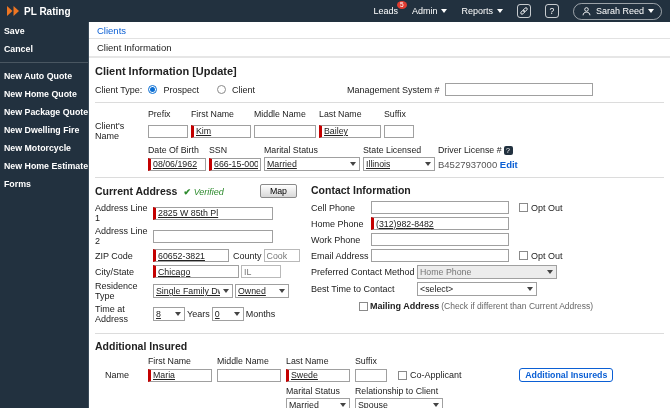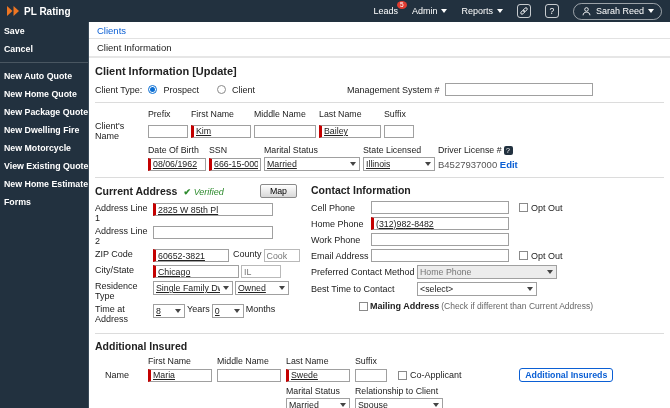--- a/index.html
+++ b/index.html
@@ -32,21 +32,21 @@
   .dis{color:#777;border-color:#b9b9b9;}
   .sel{height:14px;border:1px solid #a0a0a0;background:#fff;display:inline-flex;align-items:center;justify-content:space-between;padding:0 3px 0 2px;font-size:8.8px;box-sizing:border-box;cursor:pointer;gap:3px;}
   .sel.gray{background:#ececec;color:#777;}
   .sel-t{white-space:nowrap;overflow:hidden;}
   .car{width:0;height:0;border-left:3px solid transparent;border-right:3px solid transparent;border-top:4px solid #444;flex:0 0 auto;}
   .radio{display:inline-block;width:9px;height:9px;border:1px solid #8a8a8a;border-radius:50%;background:#fff;position:relative;box-sizing:border-box;cursor:pointer;}
   .radio.on{border-color:#0b6fd4;}
   .radio.on::after{content:"";position:absolute;left:1px;top:1px;right:1px;bottom:1px;background:#0b6fd4;border-radius:50%;}
   .cb{display:inline-block;width:9px;height:9px;border:1px solid #8a8a8a;background:#fff;box-sizing:border-box;cursor:pointer;flex:0 0 auto;}
   .row{display:flex;align-items:center;gap:6px;}
-  .frow{display:flex;margin-bottom:3px;gap:2px;}
+  .frow{display:flex;align-items:center;margin-bottom:3px;gap:2px;}
   .sec-title{font-size:10.5px;font-weight:bold;}
   .verified{color:#2e8b2e;font-style:italic;font-size:9px;}
   .vcheck{color:#2e8b2e;font-weight:bold;font-style:normal;font-size:9px;}
   .btn{font-size:8.8px;padding:1px 9px;border:1px solid #8a8a8a;border-radius:2px;background:linear-gradient(#ffffff,#d8d8d8);cursor:pointer;font-family:inherit;}
   .btn-blue{font-size:8.8px;font-weight:bold;color:#0b5fd4;border:1px solid #0b5fd4;border-radius:3px;background:#fff;padding:1px 5px;cursor:pointer;font-family:inherit;}
   .link{color:#0b5fd4;cursor:pointer;text-decoration:none;}
   .qbadge{display:inline-flex;align-items:center;justify-content:center;width:9px;height:9px;background:#22313f;color:#fff;font-size:7px;border-radius:2px;margin-left:2px;cursor:pointer;}
   .grid-name{display:grid;grid-template-columns:50px 40px 60px 62px 62px 30px;column-gap:3px;row-gap:2px;align-items:center;margin-bottom:4px;}
   .grid-row2{display:grid;grid-template-columns:50px 58px 52px 96px 72px auto;column-gap:3px;row-gap:2px;align-items:center;}
   .cols{display:flex;align-items:flex-start;}
@@ -106,21 +106,20 @@
 
 <div class="sidebar">
   <div class="side-item"><span>Save</span></div>
   <div class="side-item"><span>Cancel</span></div>
   <div class="side-sep"></div>
   <div class="side-item"><span>New Auto Quote</span></div>
   <div class="side-item"><span>New Home Quote</span></div>
   <div class="side-item"><span>New Package Quote</span></div>
   <div class="side-item"><span>New Dwelling Fire</span></div>
   <div class="side-item"><span>New Motorcycle</span></div>
-  <div class="side-item"><span>View Existing Quotes</span></div>
   <div class="side-item"><span>New Home Estimate</span></div>
   <div class="side-item"><span>Forms</span></div>
 </div>
 
 <div class="main">
   <div class="bc1">
     <a>Clients</a>
   </div>
   <div class="bc2">Client Information</div>
 

